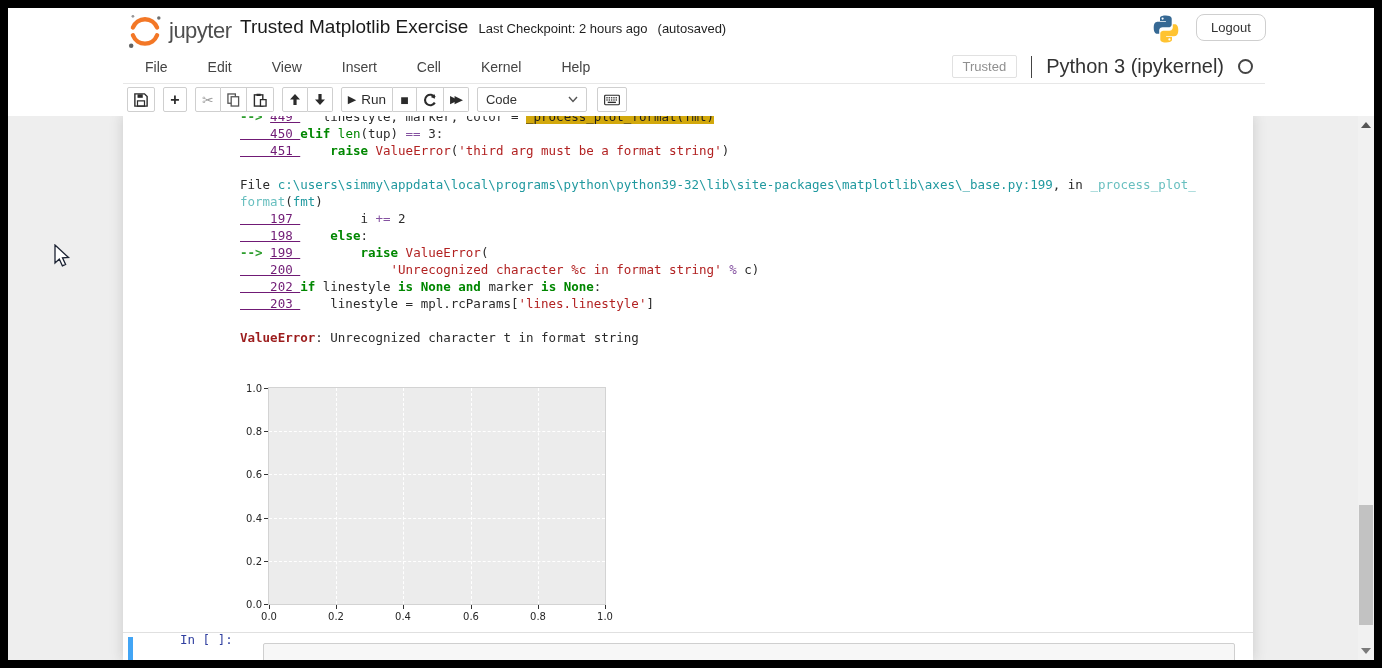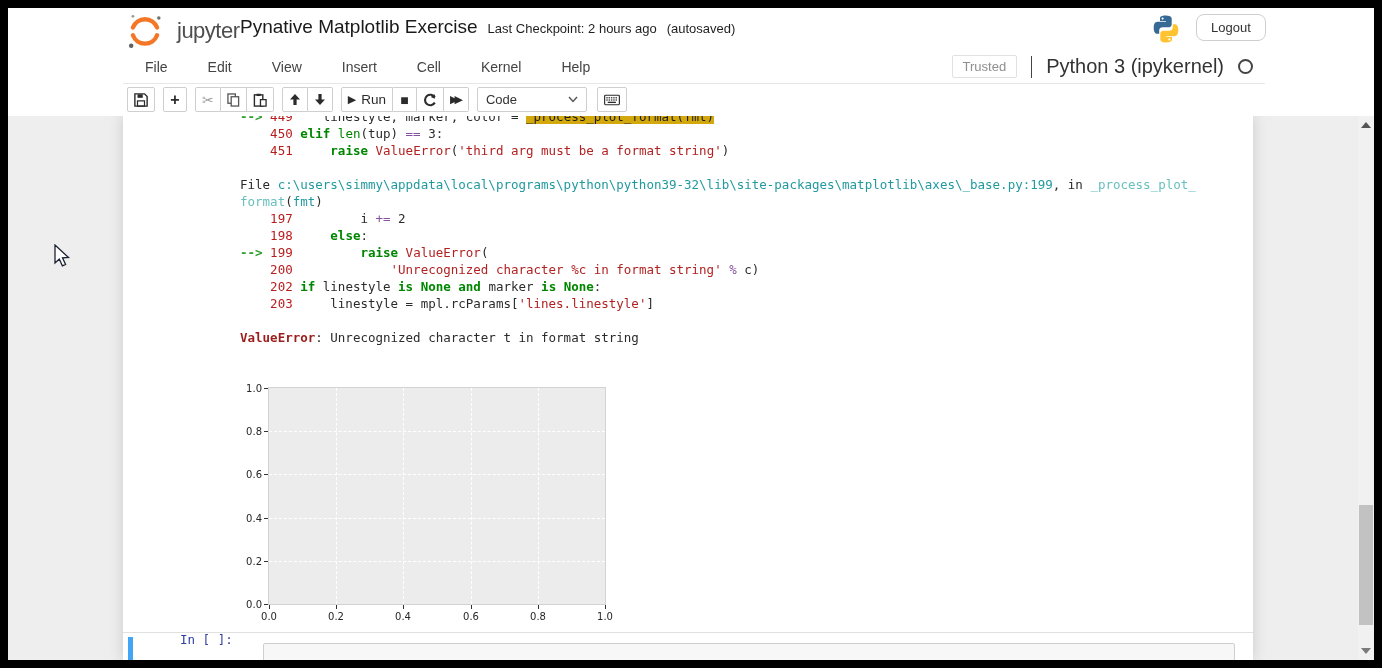--- a/index.html
+++ b/index.html
@@ -1,21 +1,21 @@
 <!DOCTYPE html>
 <html><head>
 <meta charset="utf-8">
 <style>
   html,body{margin:0;padding:0;background:#000;width:1382px;height:668px;overflow:hidden;
     font-family:"Liberation Sans",sans-serif;}
   .screen{position:absolute;left:8px;top:8px;width:1366px;height:652px;background:#fff;overflow:hidden;}
 
   
   .header{position:absolute;left:0;top:0;width:100%;height:42px;background:#fff;}
-  .logo{position:absolute;left:117px;top:4px;display:flex;align-items:center;gap:12px;}
+  .logo{position:absolute;left:117px;top:4px;display:flex;align-items:center;gap:4px;}
   .logo-text{font-size:22px;color:#4e4e4e;letter-spacing:-0.5px;}
   .title-wrap{position:absolute;left:232px;top:8px;display:flex;align-items:baseline;gap:10px;}
   .nb-title{font-size:19px;color:#1a1a1a;}
   .checkpoint{font-size:13px;color:#1f1f1f;text-align:right;}
   .autosaved{font-size:13px;color:#1f1f1f;}
   .py-logo{position:absolute;left:1142px;top:4px;}
   .logout-btn{position:absolute;left:1188px;top:6px;padding:5px 14px;border:1px solid #cfcfcf;
     border-radius:8px;font-size:13px;color:#333;background:#fff;cursor:pointer;}
 
   
@@ -50,21 +50,21 @@
 
   
   .site{position:absolute;left:0;top:108px;width:1366px;height:544px;background:#eeeeee;overflow:hidden;}
   .page{position:absolute;left:115px;top:0;width:1130px;height:544px;background:#fff;
     box-shadow:0 0 12px 1px rgba(87,87,87,0.2);}
 
   .tb-output{position:absolute;left:117px;top:-8px;font-family:"DejaVu Sans Mono",monospace;
     font-size:12.5px;line-height:17px;white-space:pre;}
   .tb-line{height:17px;}
   .tk-def{color:#2b2b2b;}
-  .tk-ln{color:#b91c1c;}
+  .tk-ln{color:#701a75;text-decoration:underline;}
   .tk-arrow{color:#2e9e2e;font-weight:bold;}
   .tk-kw{color:#008700;font-weight:bold;}
   .tk-grn{color:#008700;}
   .tk-red{color:#b22222;}
   .tk-errb{color:#9c1c1c;font-weight:bold;}
   .tk-path{color:#20999f;text-align:right;}
   .tk-fn{color:#68bfbf;}
   .tk-op{color:#8552a1;}
   .tk-hl{background:#d2a80c;color:#1f1f1f;}
 
@@ -108,21 +108,21 @@
       <svg width="40" height="38" viewBox="0 0 44 44">
         <path d="M 8 18 A 15 15 0 0 1 36 18" fill="none" stroke="#f37726" stroke-width="5" stroke-linecap="round"></path>
         <path d="M 36 27 A 15 15 0 0 1 8 27" fill="none" stroke="#f37726" stroke-width="5" stroke-linecap="round"></path>
         <circle cx="8" cy="5" r="1.6" fill="#989798"></circle>
         <circle cx="38" cy="7" r="2" fill="#6f7070"></circle>
         <circle cx="6" cy="39" r="2.6" fill="#616262"></circle>
       </svg>
       <span class="logo-text">jupyter</span>
     </div>
     <div class="title-wrap">
-      <span class="nb-title">Pynative Matplotlib Exercise</span>
+      <span class="nb-title">Trusted Matplotlib Exercise</span>
       <span class="checkpoint">Last Checkpoint: 2 hours ago</span>
       <span class="autosaved">(autosaved)</span>
     </div>
     <svg class="py-logo" width="32" height="34" viewBox="0 0 32 32">
       <path d="M15.8 2.5c-6.2 0-5.8 2.7-5.8 2.7l0 2.8 5.9 0 0 0.85-8.25 0c0 0-3.95-0.45-3.95 5.8 0 6.2 3.45 6 3.45 6l2.05 0 0-2.9c0 0-0.1-3.45 3.4-3.45l5.85 0c0 0 3.25 0.05 3.25-3.15l0-5.3c0 0 0.5-3.35-5.9-3.35z" fill="#366994"></path>
       <circle cx="12.6" cy="5.6" r="1.1" fill="#ffffff"></circle>
       <path d="M16.2 29.5c6.2 0 5.8-2.7 5.8-2.7l0-2.8-5.9 0 0-0.85 8.25 0c0 0 3.95 0.45 3.95-5.8 0-6.2-3.45-6-3.45-6l-2.05 0 0 2.9c0 0 0.1 3.45-3.4 3.45l-5.85 0c0 0-3.25-0.05-3.25 3.15l0 5.3c0 0-0.5 3.35 5.9 3.35z" fill="#ffc331"></path>
       <circle cx="19.4" cy="26.4" r="1.1" fill="#ffffff"></circle>
     </svg>
     <button class="logout-btn">Logout</button>

